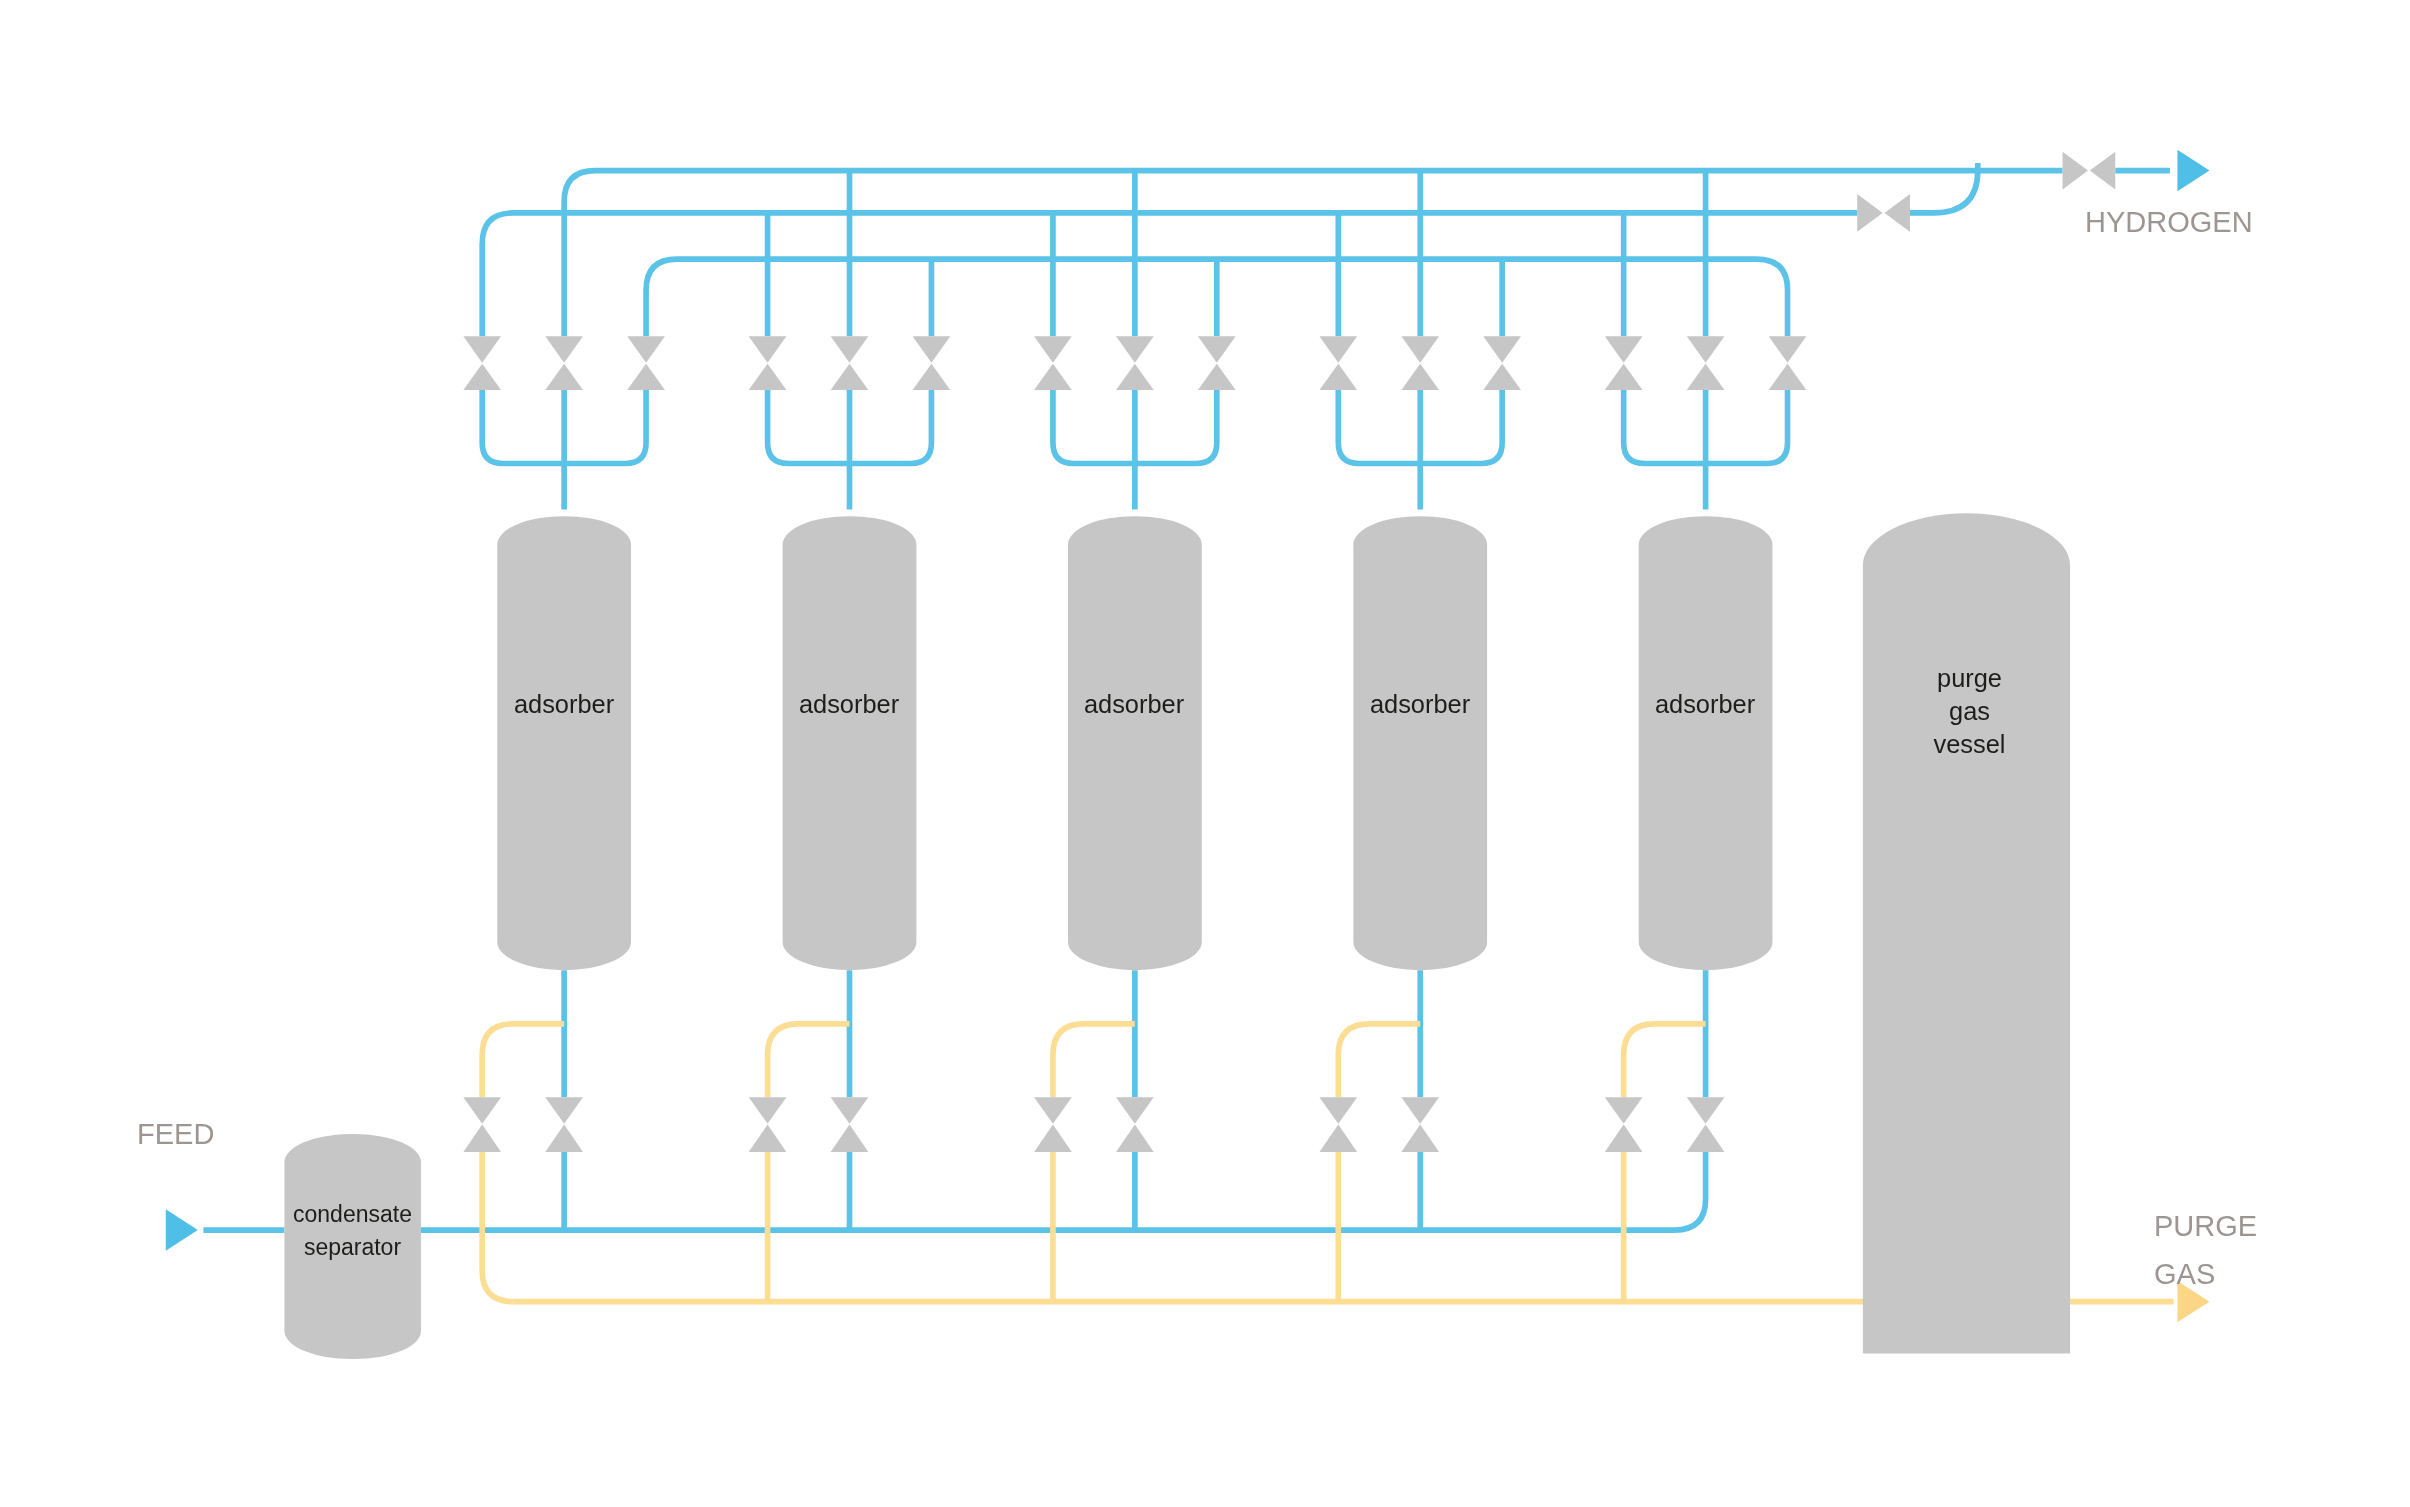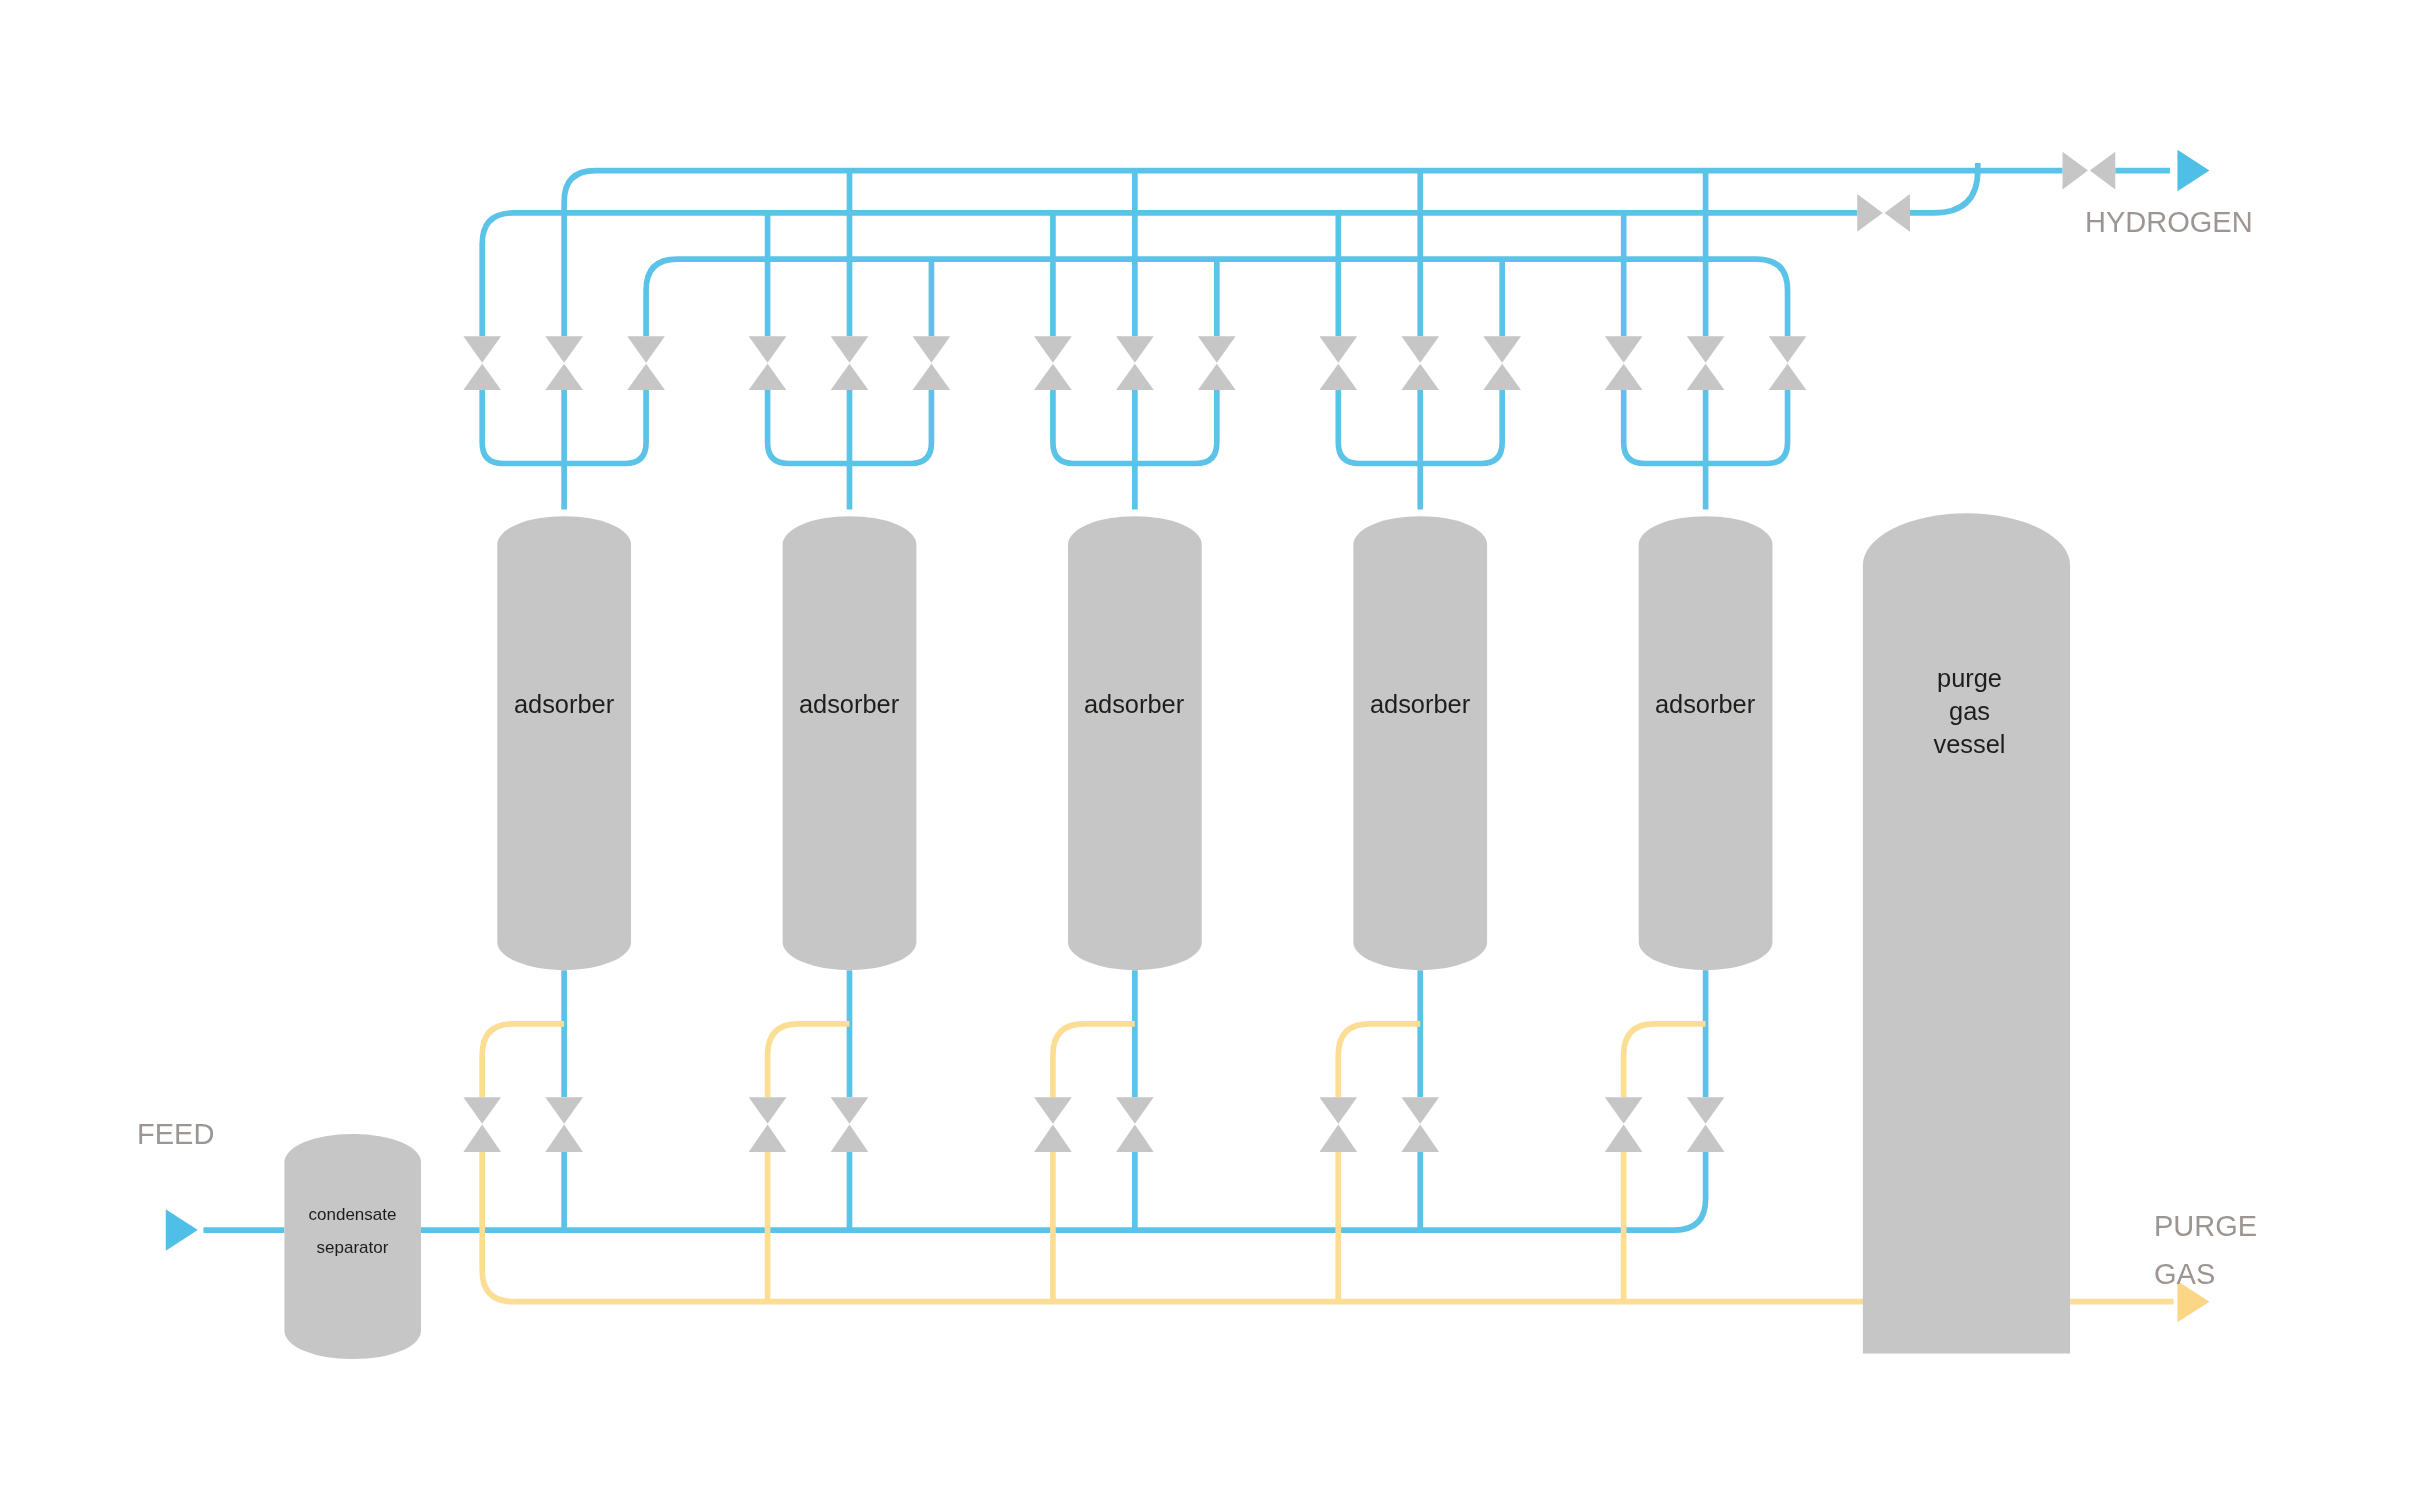--- a/index.html
+++ b/index.html
@@ -133,21 +133,21 @@
     <path class="arrow blue" d="M 2312 159 L 2312 203 L 2346 181 Z"></path>
     <path class="arrow yellow" d="M 2312 1360 L 2312 1404 L 2346 1382 Z"></path>
   </svg>
 
   <div class="label vessel-label" style="left:470px;top:688px;width:188px;">adsorber</div>
   <div class="label vessel-label" style="left:755px;top:688px;width:188px;">adsorber</div>
   <div class="label vessel-label" style="left:1040px;top:688px;width:188px;">adsorber</div>
   <div class="label vessel-label" style="left:1326px;top:688px;width:188px;">adsorber</div>
   <div class="label vessel-label" style="left:1611px;top:688px;width:188px;">adsorber</div>
 
-  <div class="label vessel-label" style="left:249px;top:1198px;width:207px;font-size:17px;">condensate
+  <div class="label vessel-label" style="left:249px;top:1198px;width:207px;font-size:23px;">condensate
 separator</div>
 
   <div class="label vessel-label" style="left:1866px;top:662px;width:207px;">purge
 gas
 vessel</div>
 
   <div class="label port-label" style="left:137px;top:1110px;">FEED</div>
   <div class="label port-label" style="left:2085px;top:198px;">HYDROGEN</div>
   <div class="label port-label" style="left:2154px;top:1202px;">PURGE
 GAS</div>

